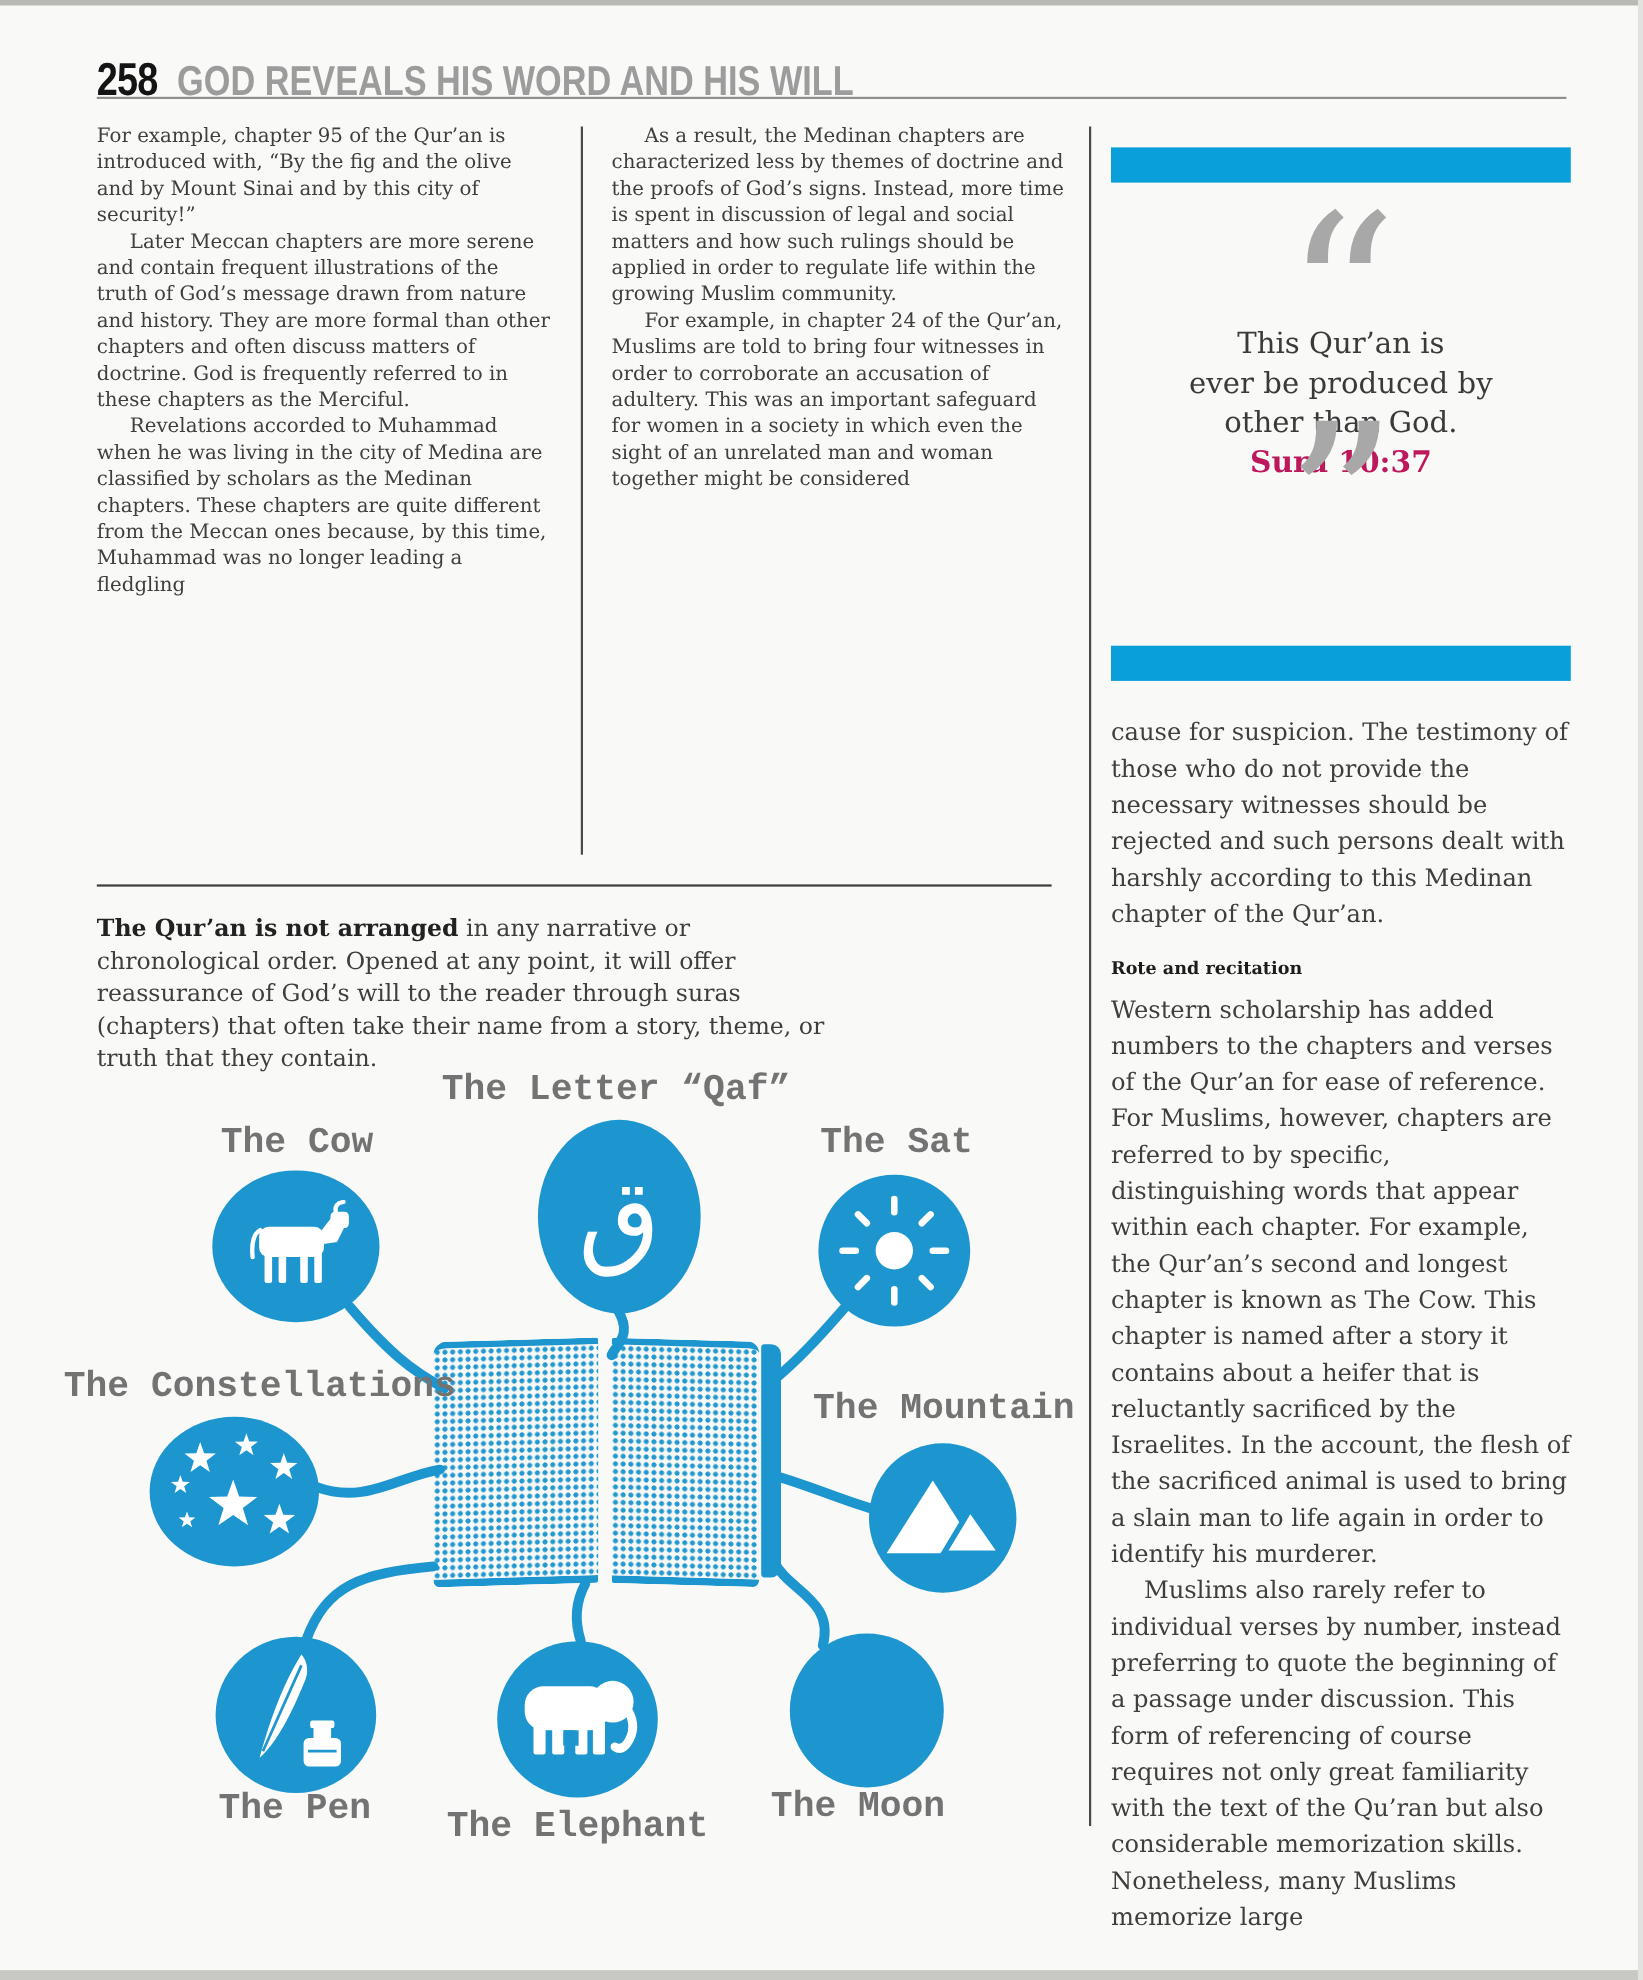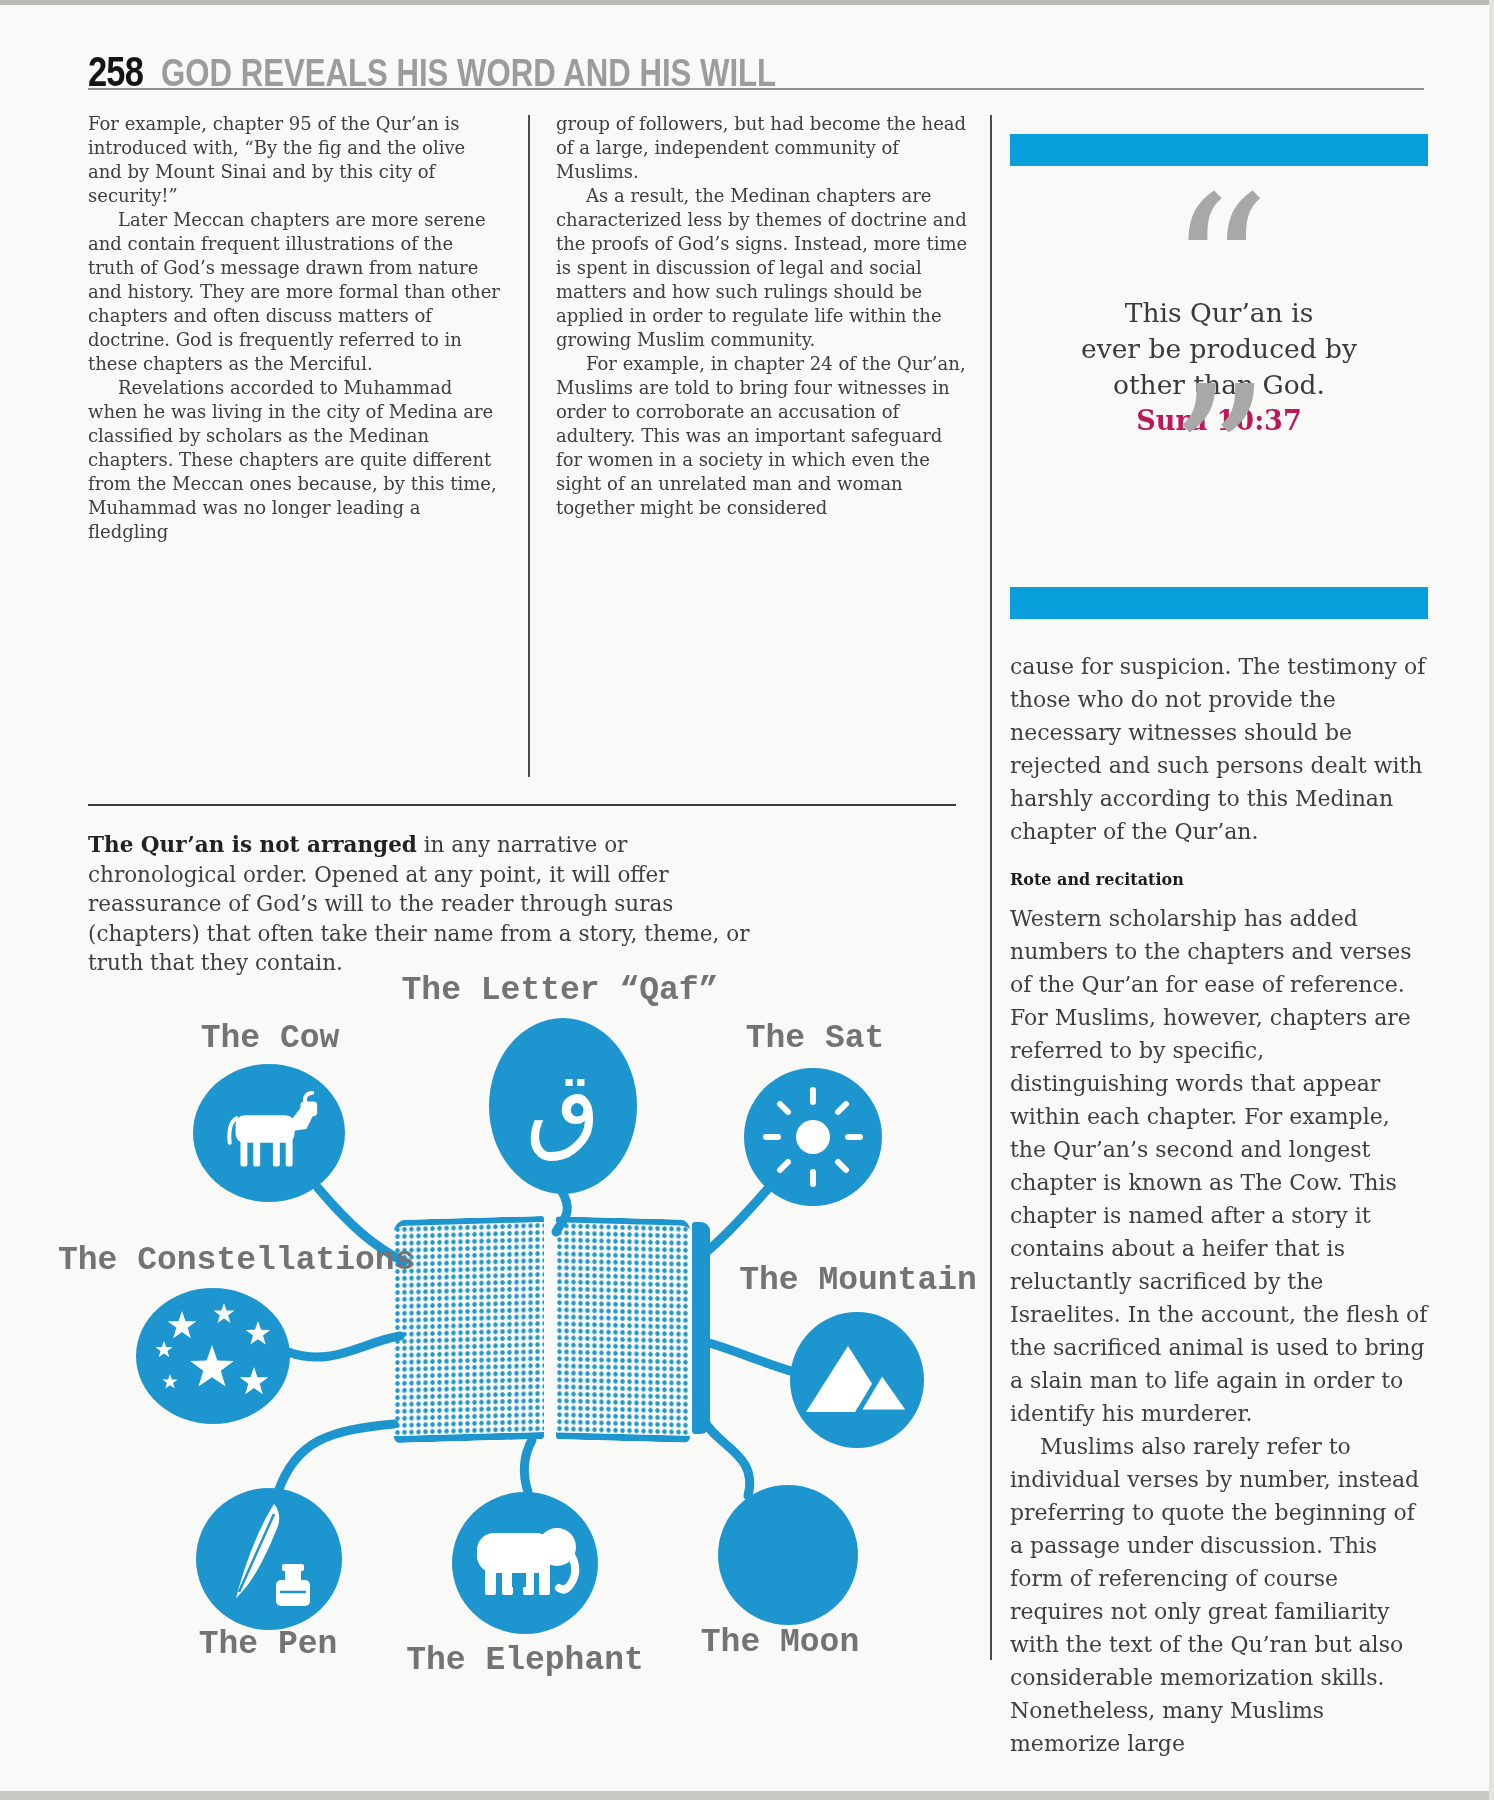--- a/index.html
+++ b/index.html
@@ -85,21 +85,20 @@
 <div class="abs vrule1"></div>
 <div class="abs vrule2"></div>
 
 <div class="abs col col1">
   <p>For example, chapter 95 of the Qur’an is introduced with, “By the fig and the olive and by Mount Sinai and by this city of security!”</p>
   <p class="ind">Later Meccan chapters are more serene and contain frequent illustrations of the truth of God’s message drawn from nature and history. They are more formal than other chapters and often discuss matters of doctrine. God is frequently referred to in these chapters as the Merciful.</p>
   <p class="ind">Revelations accorded to Muhammad when he was living in the city of Medina are classified by scholars as the Medinan chapters. These chapters are quite different from the Meccan ones because, by this time, Muhammad was no longer leading a fledgling</p>
 </div>
 
 <div class="abs col col2">
-  <p>group of followers, but had become the head of a large, independent community of Muslims.</p>
   <p class="ind">As a result, the Medinan chapters are characterized less by themes of doctrine and the proofs of God’s signs. Instead, more time is spent in discussion of legal and social matters and how such rulings should be applied in order to regulate life within the growing Muslim community.</p>
   <p class="ind">For example, in chapter 24 of the Qur’an, Muslims are told to bring four witnesses in order to corroborate an accusation of adultery. This was an important safeguard for women in a society in which even the sight of an unrelated man and woman together might be considered</p>
 </div>
 
 <div class="abs bar bar1"></div>
 <div class="abs qmark qopen">“</div>
 <div class="abs quote">
   <div>This Qur’an is</div>
   <div>ever be produced by</div>
   <div>other than God.</div>

